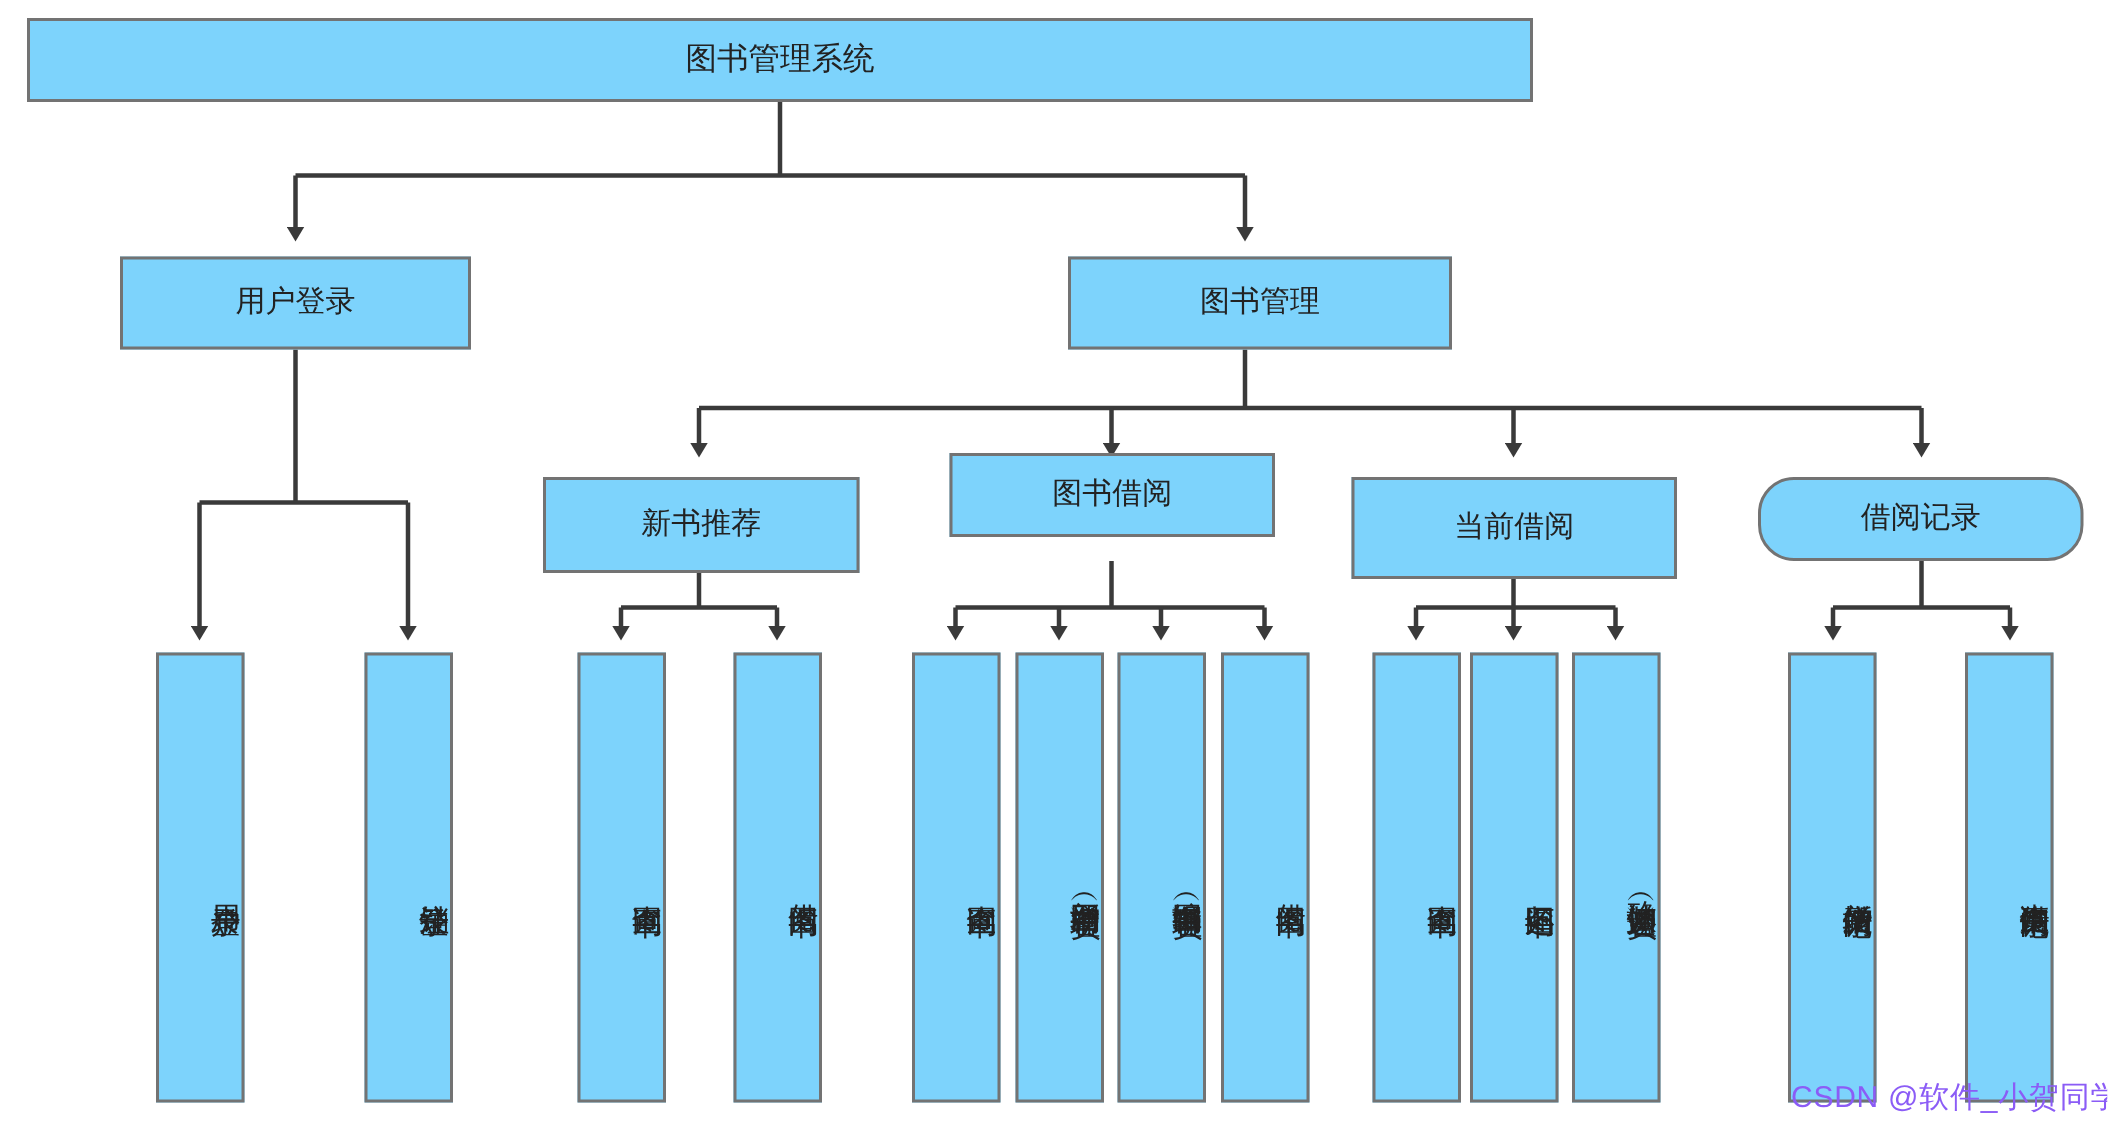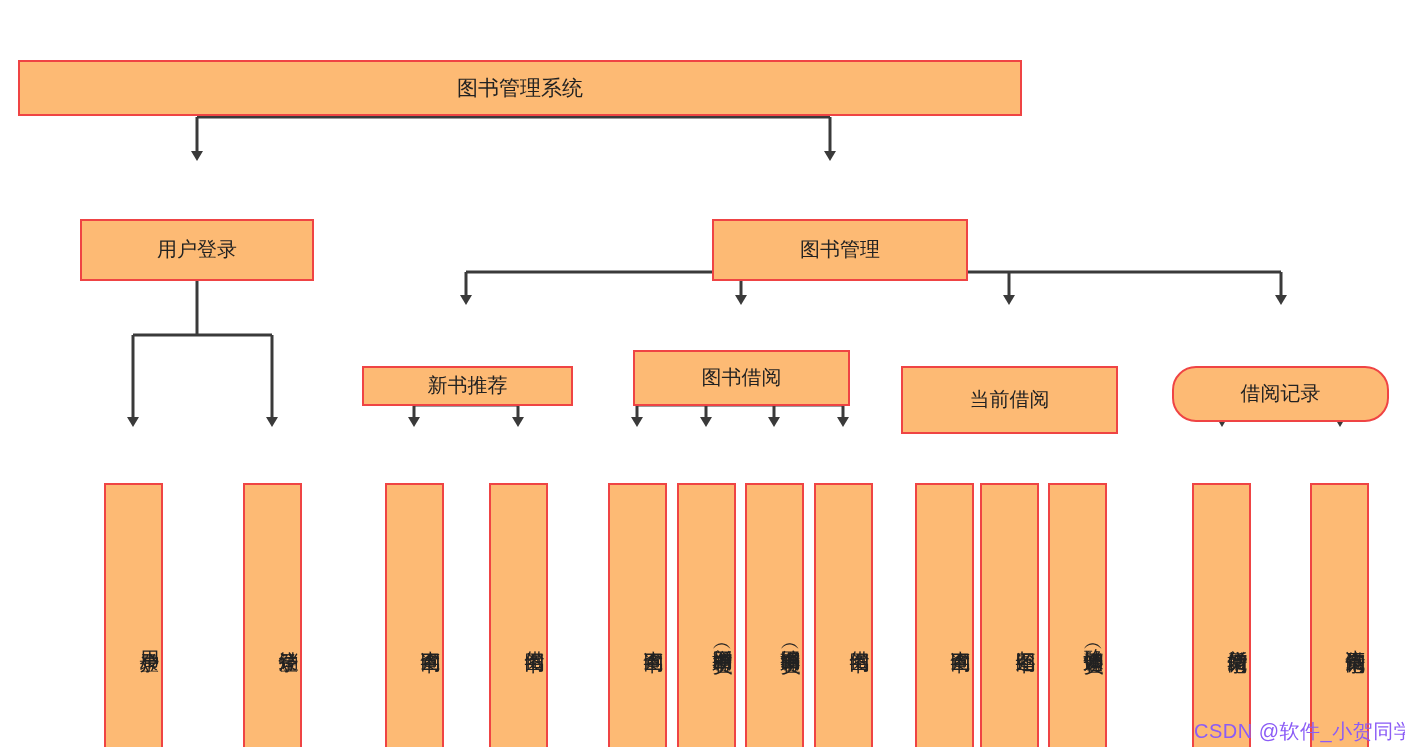--- a/index.html
+++ b/index.html
@@ -21,29 +21,28 @@
     position: absolute;
     left: 0;
     top: 0;
     width: 1405px;
     height: 747px;
     pointer-events: none;
   }
   .node {
     position: absolute;
     box-sizing: border-box;
-    border: 2px solid #ef4444;
-    background: #fdba74;
+    border: 2px solid #737373;
+    background: #7dd3fc;
     display: flex;
     align-items: center;
     justify-content: center;
     color: #222222;
     line-height: 1.18;
     text-align: center;
-    margin-top: 48px;
   }
   .node.root {
     font-size: 21px;
   }
   .node.lvl2 {
     font-size: 20px;
   }
   .node.lvl3 {
     font-size: 20px;
   }
@@ -128,21 +127,21 @@
     <span class="txt">图书管理系统</span>
   </div>
 
   <div class="node lvl2" style="left:80px; top:171px; width:234px; height:62px;">
     <span class="txt">用户登录</span>
   </div>
   <div class="node lvl2" style="left:712px; top:171px; width:256px; height:62px;">
     <span class="txt">图书管理</span>
   </div>
 
-  <div class="node lvl3" style="left:362px; top:318px; width:211px; height:40px;">
+  <div class="node lvl3" style="left:362px; top:318px; width:211px; height:64px;">
     <span class="txt">新书推荐</span>
   </div>
   <div class="node lvl3" style="left:633px; top:302px; width:217px; height:56px;">
     <span class="txt">图书借阅</span>
   </div>
   <div class="node lvl3" style="left:901px; top:318px; width:217px; height:68px;">
     <span class="txt">当前借阅</span>
   </div>
   <div class="node lvl3" style="left:1172px; top:318px; width:217px; height:56px;border-radius:24px;">
     <span class="txt">借阅记录</span>

